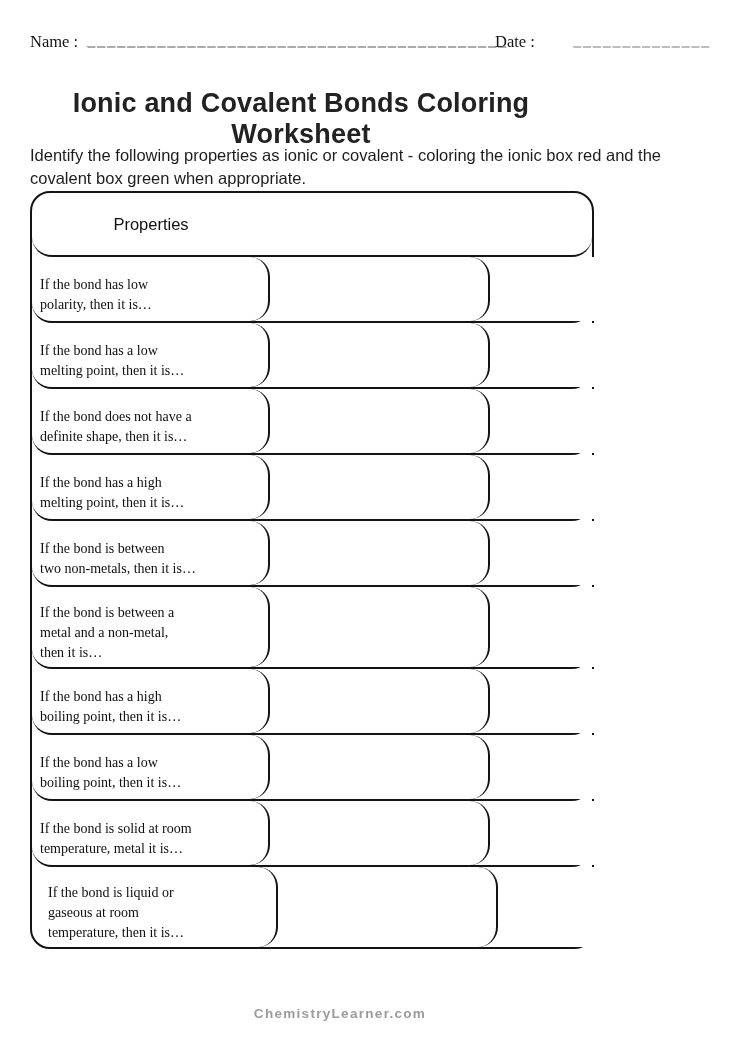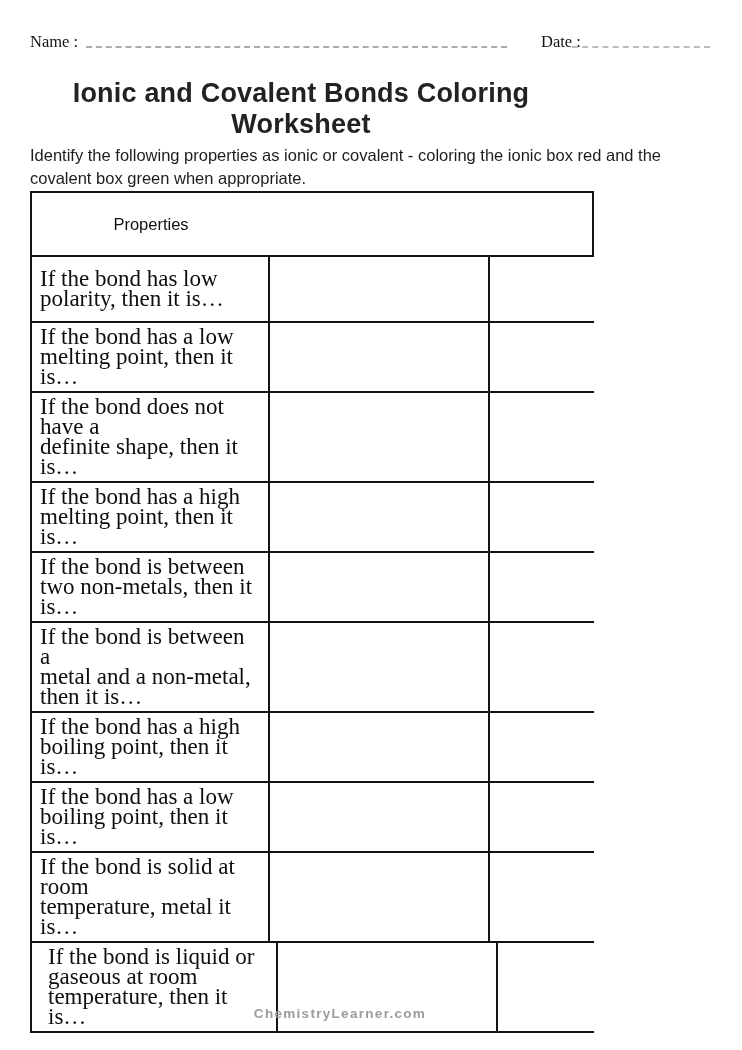--- a/index.html
+++ b/index.html
@@ -1,47 +1,47 @@
 <!DOCTYPE html>
 <html><head>
 <meta charset="utf-8">
 <style>
-  * { margin: 0; padding: 0; box-sizing: border-box; }
+  * { margin: 0; padding: 0; box-sizing: border-box; border-radius: 20px; }
   html, body { background: #ffffff; }
   body {
     width: 742px; height: 1050px;
     font-family: "Liberation Sans", sans-serif;
     position: relative;
     color: #1a1a1a;
   }
   .page { position: relative; width: 742px; height: 1050px; background: #fff; overflow: hidden; }
 
   
   .field-label {
     position: absolute;
     font-family: "Liberation Serif", serif;
     font-size: 16.5px;
     color: #141414;
     top: 32px;
   }
   .name-label { left: 30px; }
-  .date-label { left: 541px; }
+  .date-label { left: 495px; }
   .dash-line {
     position: absolute;
     top: 46px;
     border-bottom: 2px dashed #ababab;
     height: 0;
   }
   .name-line { left: 86px; width: 421px; }
   .date-line { left: 572px; width: 138px; border-bottom-color: #bdbdbd; }
 
   
   .title {
     position: absolute;
-    top: 78px; left: 0;
+    top: 88px; left: 0;
     width: 602px;
     text-align: center;
     font-size: 27px;
     font-weight: 700;
     letter-spacing: 0.2px;
     color: #222222;
   }
 
   
   .instructions {
@@ -71,23 +71,23 @@
   .cell { border-right: 2px solid #141414; min-height: 64px; }
   .cell:last-child { border-right: none; }
   .th {
     display: flex; align-items: center; justify-content: center;
     font-size: 16.5px;
     color: #111111;
   }
   .thead .cell { min-height: 62px; }
   .prop {
     display: flex; align-items: center;
-    padding: 4px 8px 4px 8px;
+    padding: 16px 8px 4px 8px;
     font-family: "Liberation Serif", serif;
-    font-size: 23px;
+    font-size: 14px;
     line-height: 20px;
     color: #0e0e0e;
     white-space: pre-line;
   }
   .trow:last-child .cell { min-height: 68px; }
   .colorbox { background: #ffffff; cursor: pointer; }
 
   
   .footer {
     position: absolute;

